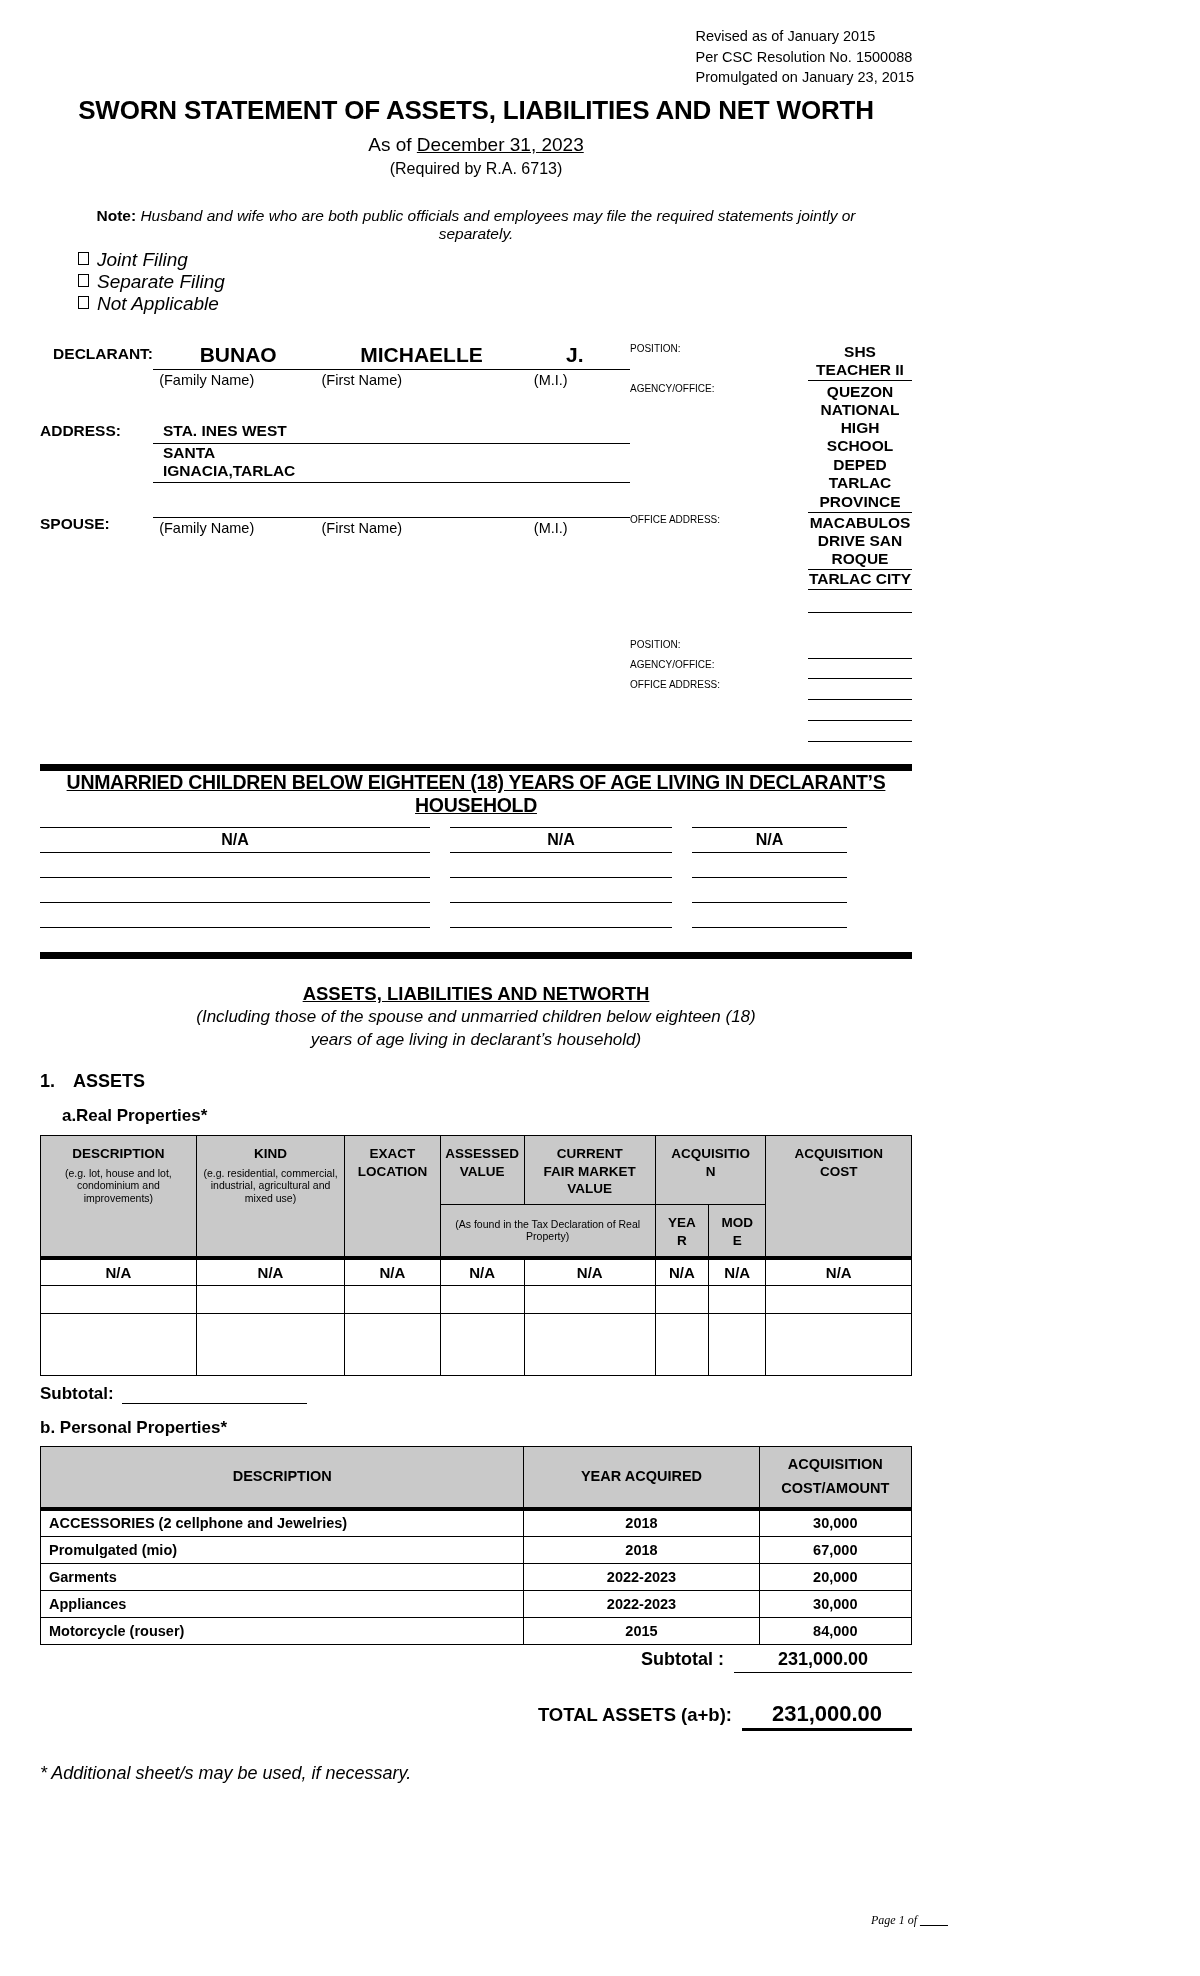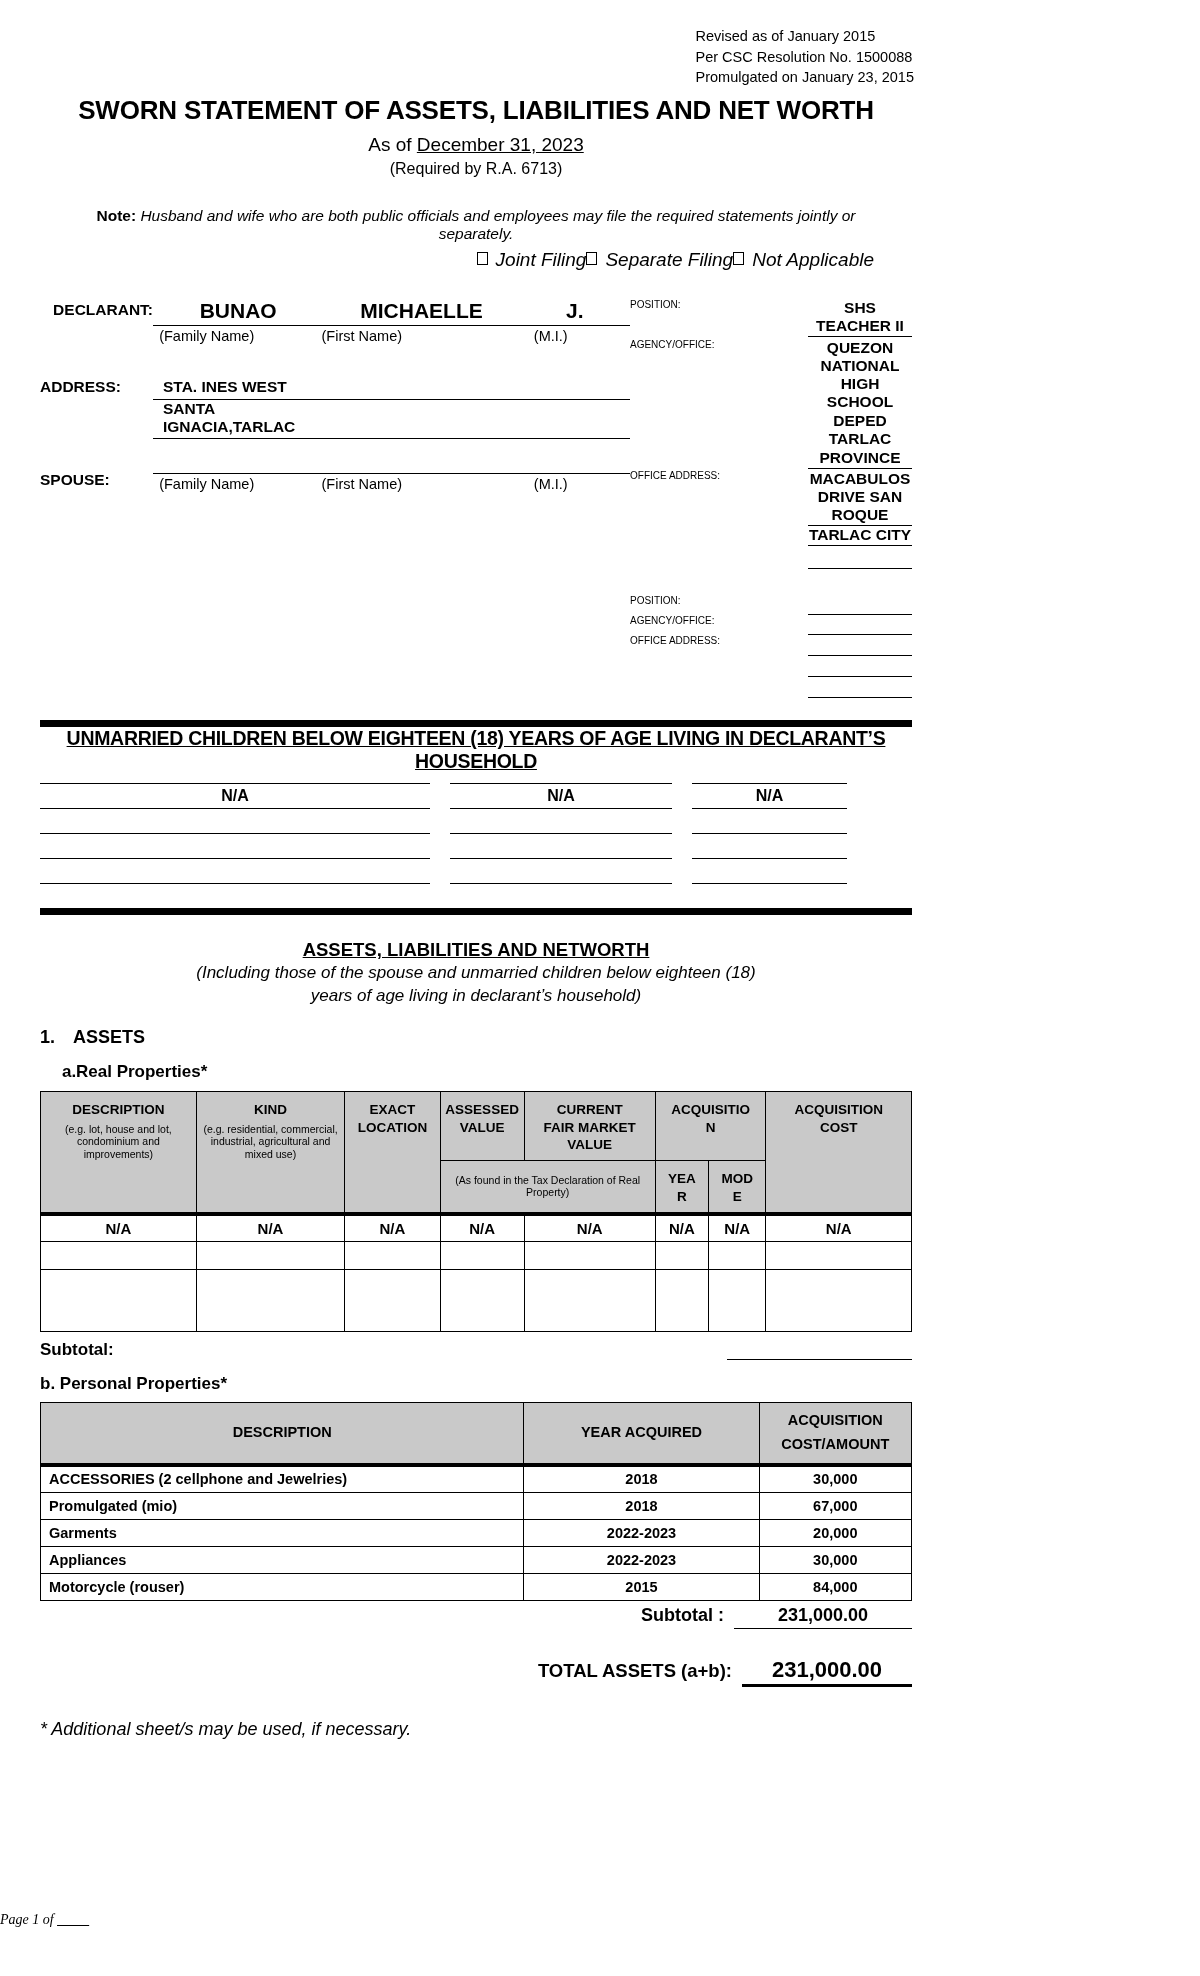--- a/index.html
+++ b/index.html
@@ -37,21 +37,22 @@
 
   
   .note-wrap { margin-top: 29px; text-align: center; padding: 0 78px; }
   .note-line { font-size: 15.5px; font-style: italic; }
   .note-line b { font-style: normal; font-weight: bold; }
   .filing-row {
     margin-top: 6px;
     font-size: 19px;
     font-style: italic;
     display: flex;
-    justify-content: flex-end;
+    justify-content: space-between;
+    flex-direction: column;
   }
   .filing-opt { display: inline-flex; align-items: center; gap: 8px; white-space: nowrap; }
   .cbox {
     display: inline-block;
     width: 11px; height: 13px;
     border: 1.6px solid #000;
     background: #fff;
     transform: translateY(-1px);
   }
 
@@ -213,21 +214,21 @@
     height: 28px;
     text-align: center;
     font-size: 15px;
     font-weight: bold;
   }
   table.rp tbody td.tall-cell { height: 62px; }
   .rp-topborder { border-top: 4px solid #000 !important; }
 
   .subtotal-line {
     display: flex;
-    justify-content: space-between;
+    justify-content: flex-start;
     align-items: flex-end;
     padding: 0 40px;
     margin-top: 8px;
   }
   .subtotal-label { font-size: 17px; font-weight: bold; margin-right: 8px; }
   .subtotal-blank {
     width: 185px;
     border-bottom: 1.6px solid #000;
     height: 19px;
   }
@@ -294,24 +295,24 @@
     padding: 0 40px;
     margin-top: 32px;
     font-size: 18px;
     font-style: italic;
   }
 
   .page-footer {
     position: absolute;
     bottom: 48px;
     left: 0; right: 4px;
-    text-align: left;
+    text-align: right;
     font-family: "Liberation Serif", serif;
     font-style: italic;
-    font-size: 14px;
+    font-size: 12px;
   }
   .page-footer .ul { text-decoration: underline; letter-spacing: 1px; }
 </style>
 </head>
 <body>
 
 <div class="page">
 
   <div class="revision">
     <div>Revised as of January 2015</div>

